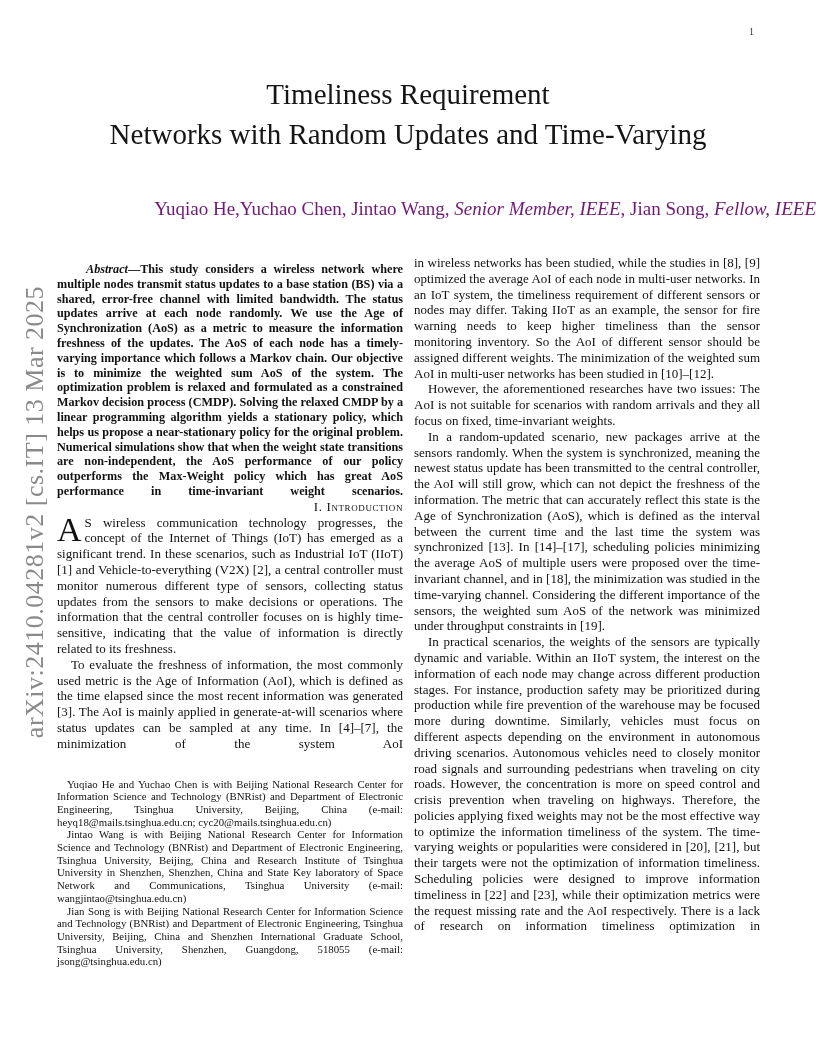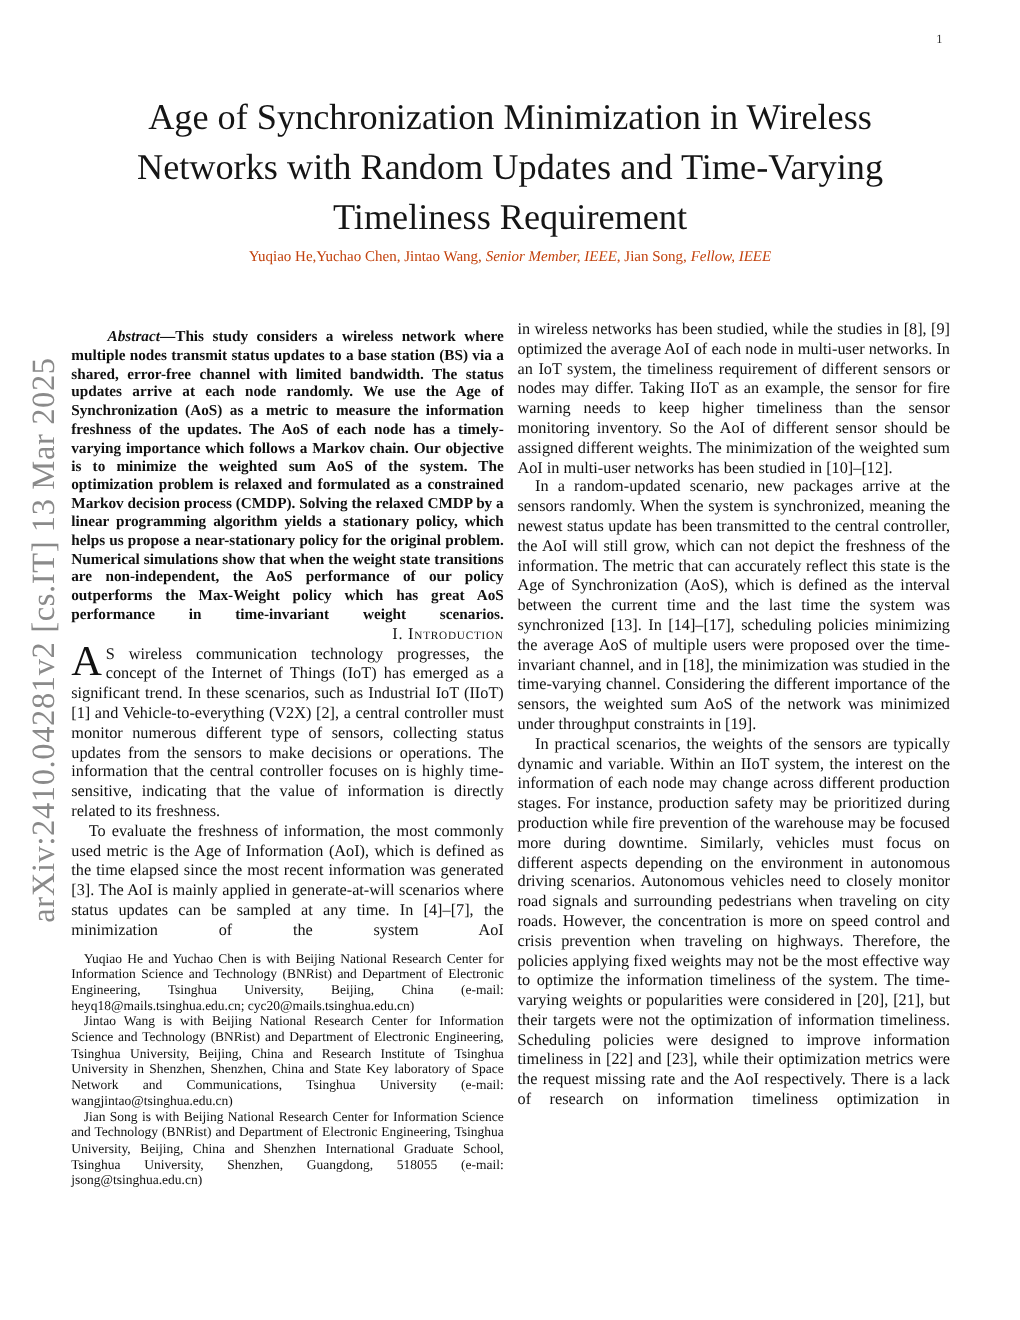--- a/index.html
+++ b/index.html
@@ -46,23 +46,23 @@
     text-align: center;
     font-size: 29px;
     line-height: 40px;
     color: #151515;
   }
   .authors {
     position: absolute;
     top: 198px;
     left: 0;
     width: 100%;
-    text-align: center;
-    font-size: 12px;
-    color: #c2410c;
+    text-align: right;
+    font-size: 19px;
+    color: #701a75;
   }
   .authors .ital { font-style: italic; }
   .columns {
     position: absolute;
     top: 255px;
     left: 57px;
     width: 703px;
     display: flex;
     gap: 11px;
   }
@@ -96,44 +96,43 @@
   .dropcap-para { text-indent: 0 !important; }
   .dropcap {
     float: left;
     font-size: 34px;
     line-height: 28px;
     padding: 1px 3px 0 0;
   }
   .cont-start { text-indent: 0 !important; font-family: Liberation Serif, serif; }
   .cont-end { text-align-last: justify; }
   .footnotes {
-    margin-top: 9px;
+    margin-top: 26px;
     font-size: 10.8px;
     line-height: 12.7px;
   }
   .footnotes p {
     margin: 0;
     font-size: 10.8px;
     line-height: 12.7px;
     text-indent: 10px;
   }
 </style>
 </head>
 <body>
 
 <div class="page">
 
   <div class="page-number">1</div>
 
   <div class="arxiv-sidebar">arXiv:2410.04281v2  [cs.IT]  13 Mar 2025</div>
 
   <div class="title-block">
-    <div>Age of Synchronization Minimization in Wireless</div>
+    <div>Timeliness Requirement</div>
     <div>Networks with Random Updates and Time-Varying</div>
-    <div>Timeliness Requirement</div>
   </div>
 
   <div class="authors">
     <span>Yuqiao He,Yuchao Chen, Jintao Wang, </span><span class="ital">Senior Member, IEEE</span><span>, Jian Song, </span><span class="ital">Fellow, IEEE</span>
   </div>
 
   <div class="columns">
 
     <div class="col">
       <p class="abstract-para cont-end"><span class="lead-label">Abstract</span><span>—This study considers a wireless network where multiple nodes transmit status updates to a base station (BS) via a shared, error-free channel with limited bandwidth. The status updates arrive at each node randomly. We use the Age of Synchronization (AoS) as a metric to measure the information freshness of the updates. The AoS of each node has a timely-varying importance which follows a Markov chain. Our objective is to minimize the weighted sum AoS of the system. The optimization problem is relaxed and formulated as a constrained Markov decision process (CMDP). Solving the relaxed CMDP by a linear programming algorithm yields a stationary policy, which helps us propose a near-stationary policy for the original problem. Numerical simulations show that when the weight state transitions are non-independent, the AoS performance of our policy outperforms the Max-Weight policy which has great AoS performance in time-invariant weight scenarios.</span></p>
@@ -147,19 +146,20 @@
 
       <div class="footnotes">
         <p>Yuqiao He and Yuchao Chen is with Beijing National Research Center for Information Science and Technology (BNRist) and Department of Electronic Engineering, Tsinghua University, Beijing, China (e-mail: heyq18@mails.tsinghua.edu.cn; cyc20@mails.tsinghua.edu.cn)</p>
         <p>Jintao Wang is with Beijing National Research Center for Information Science and Technology (BNRist) and Department of Electronic Engineering, Tsinghua University, Beijing, China and Research Institute of Tsinghua University in Shenzhen, Shenzhen, China and State Key laboratory of Space Network and Communications, Tsinghua University (e-mail: wangjintao@tsinghua.edu.cn)</p>
         <p>Jian Song is with Beijing National Research Center for Information Science and Technology (BNRist) and Department of Electronic Engineering, Tsinghua University, Beijing, China and Shenzhen International Graduate School, Tsinghua University, Shenzhen, Guangdong, 518055 (e-mail: jsong@tsinghua.edu.cn)</p>
       </div>
     </div>
 
     <div class="col">
       <p class="cont-start">in wireless networks has been studied, while the studies in [8], [9] optimized the average AoI of each node in multi-user networks. In an IoT system, the timeliness requirement of different sensors or nodes may differ. Taking IIoT as an example, the sensor for fire warning needs to keep higher timeliness than the sensor monitoring inventory. So the AoI of different sensor should be assigned different weights. The minimization of the weighted sum AoI in multi-user networks has been studied in [10]–[12].</p>
+      <p>However, the aforementioned researches have two issues: The AoI is not suitable for scenarios with random arrivals and they all focus on fixed, time-invariant weights.</p>
       <p>In a random-updated scenario, new packages arrive at the sensors randomly. When the system is synchronized, meaning the newest status update has been transmitted to the central controller, the AoI will still grow, which can not depict the freshness of the information. The metric that can accurately reflect this state is the Age of Synchronization (AoS), which is defined as the interval between the current time and the last time the system was synchronized [13]. In [14]–[17], scheduling policies minimizing the average AoS of multiple users were proposed over the time-invariant channel, and in [18], the minimization was studied in the time-varying channel. Considering the different importance of the sensors, the weighted sum AoS of the network was minimized under throughput constraints in [19].</p>
       <p class="cont-end">In practical scenarios, the weights of the sensors are typically dynamic and variable. Within an IIoT system, the interest on the information of each node may change across different production stages. For instance, production safety may be prioritized during production while fire prevention of the warehouse may be focused more during downtime. Similarly, vehicles must focus on different aspects depending on the environment in autonomous driving scenarios. Autonomous vehicles need to closely monitor road signals and surrounding pedestrians when traveling on city roads. However, the concentration is more on speed control and crisis prevention when traveling on highways. Therefore, the policies applying fixed weights may not be the most effective way to optimize the information timeliness of the system. The time-varying weights or popularities were considered in [20], [21], but their targets were not the optimization of information timeliness. Scheduling policies were designed to improve information timeliness in [22] and [23], while their optimization metrics were the request missing rate and the AoI respectively. There is a lack of research on information timeliness optimization in</p>
     </div>
 
   </div>
 
 </div>
 
 </body></html>

